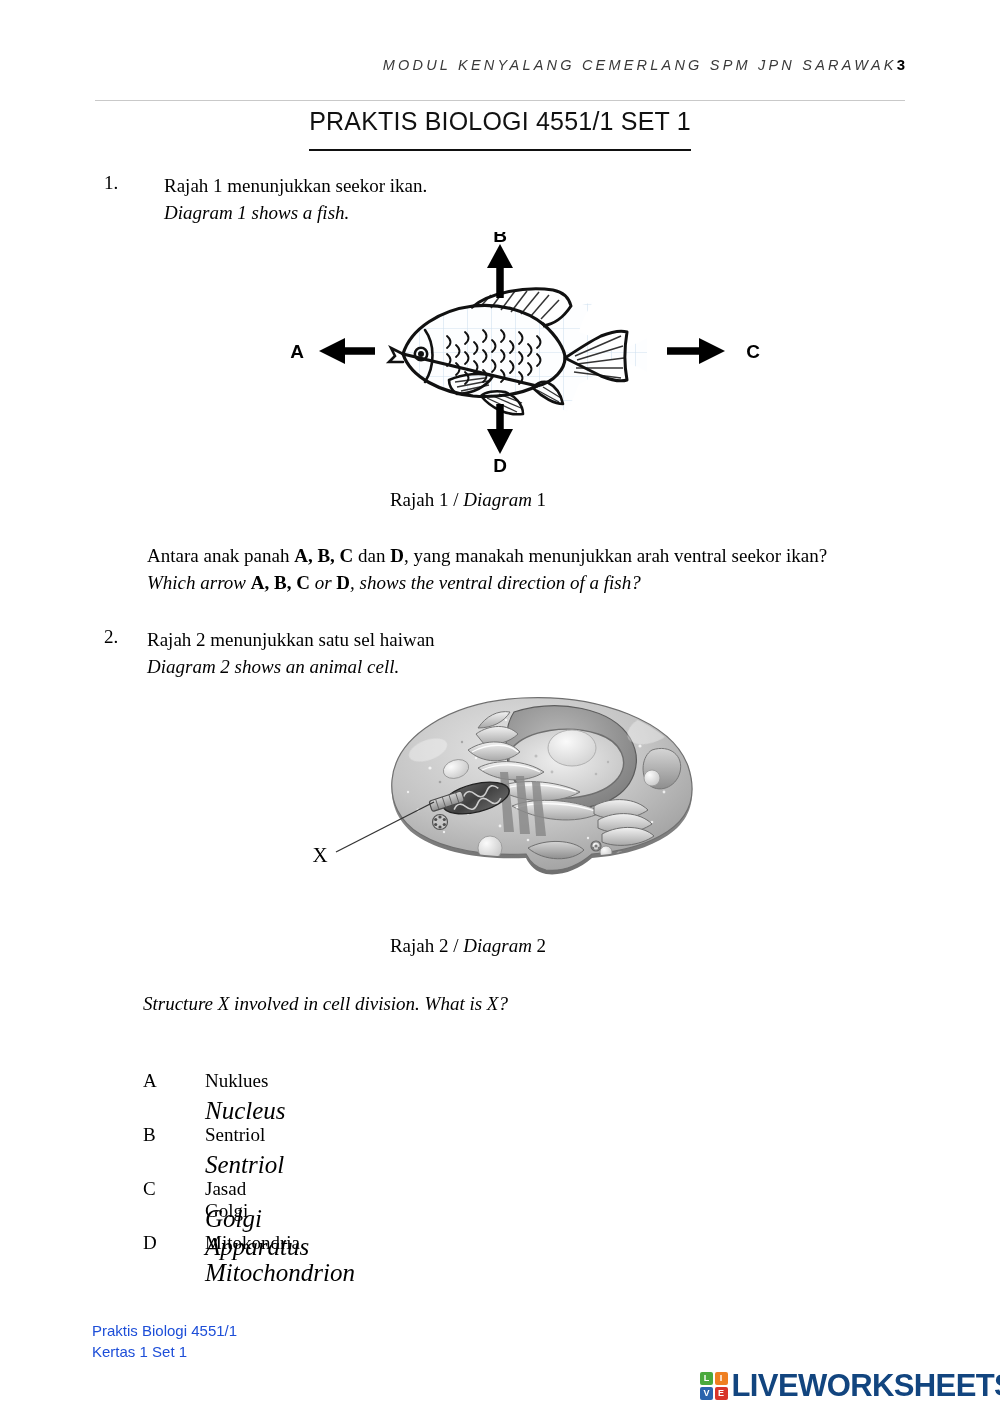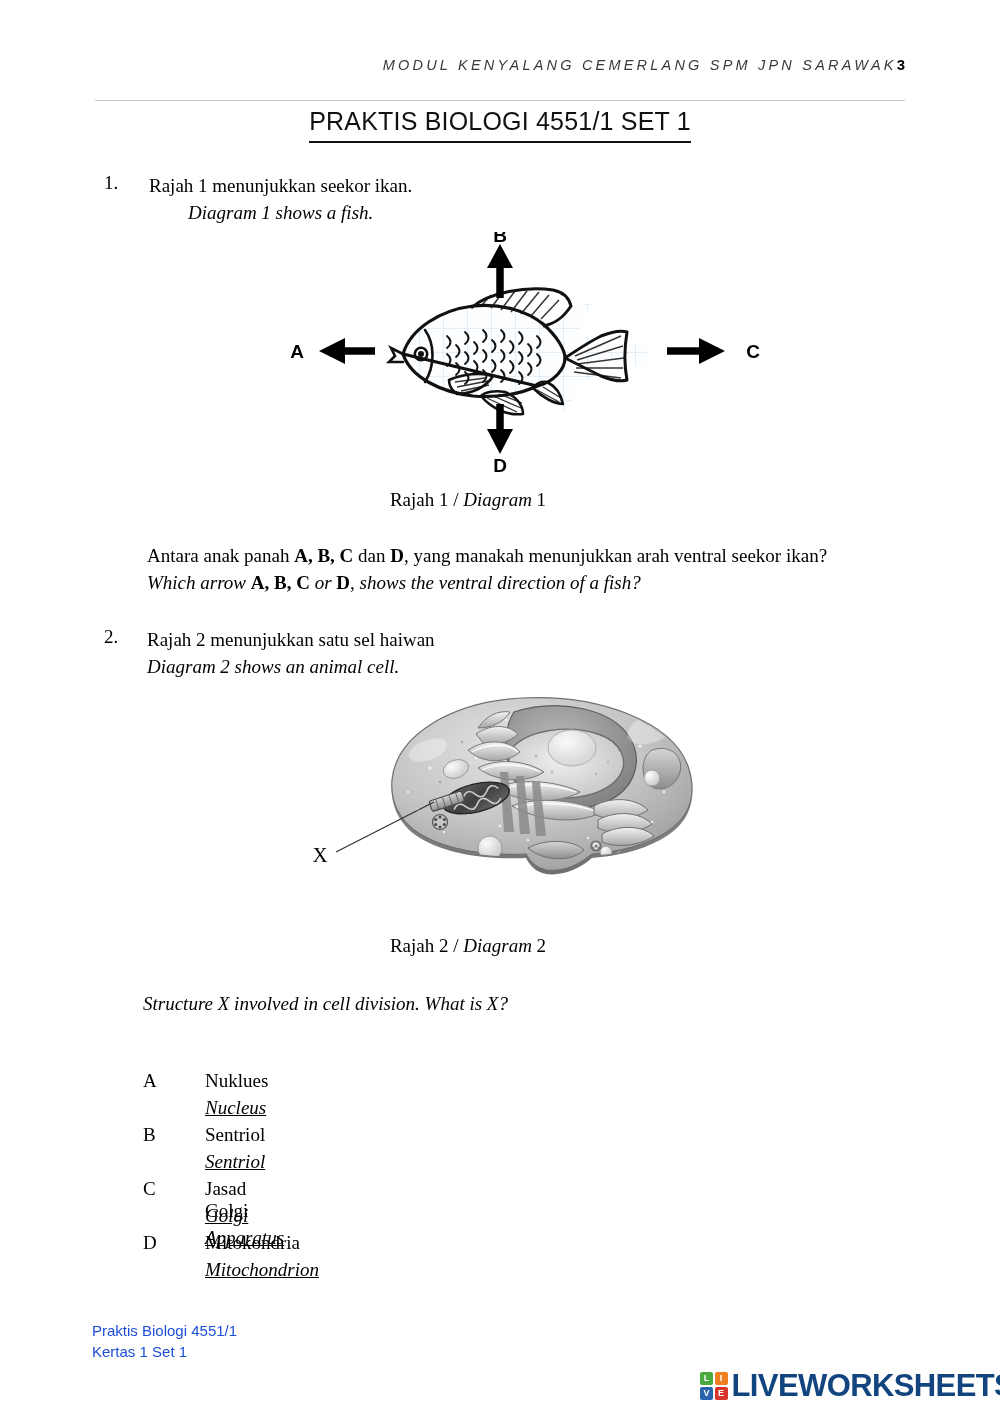--- a/index.html
+++ b/index.html
@@ -48,38 +48,38 @@
     position: absolute;
     top: 107px; left: 0; width: 1000px;
     text-align: center;
     font-family: "Liberation Sans", sans-serif;
     font-size: 25px;
     letter-spacing: 0.2px;
     color: #111;
   }
   .doc-title span {
     border-bottom: 2px solid #111;
-    padding-bottom: 6px;
+    padding-bottom: 14px;
   }
   .q-num {
     position: absolute;
     font-size: 19px;
   }
   .q-stem {
     position: absolute;
     font-size: 19px;
     line-height: 27px;
     white-space: nowrap;
   }
   .it { font-style: italic; }
   .bd { font-weight: bold; }
 
   
   #q1-num   { top: 172px; left: 104px; }
-  #q1-stem  { top: 172px; left: 149px; text-align: center; }
+  #q1-stem  { top: 172px; left: 164px; }
 
   
   .fish-figure {
     position: absolute;
     top: 232px; left: 275px;
     width: 500px; height: 240px;
   }
   .fish-svg { display: block; }
 
   .fig-caption {
@@ -131,23 +131,22 @@
     font-size: 19px;
   }
   .opt-ms {
     position: absolute;
     left: 62px; top: 0;
     font-size: 19px;
   }
   .opt-en {
     position: absolute;
     left: 62px; top: 27px;
-    font-size: 19px;
+    font-size: 25px;
     font-style: italic;
-    text-decoration: underline;
   }
 
   
   .footer-left {
     position: absolute;
     top: 1320px; left: 92px;
     font-family: "Liberation Sans", sans-serif;
     font-size: 15px;
     line-height: 21px;
     color: #1d4ed8;

